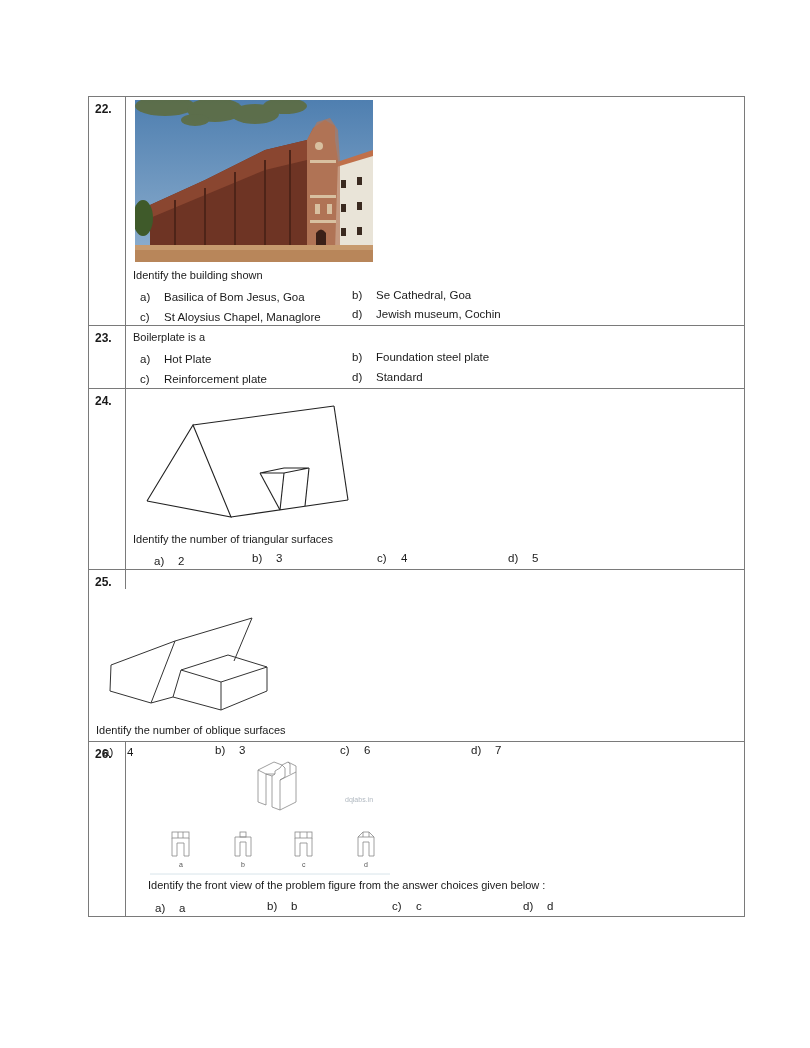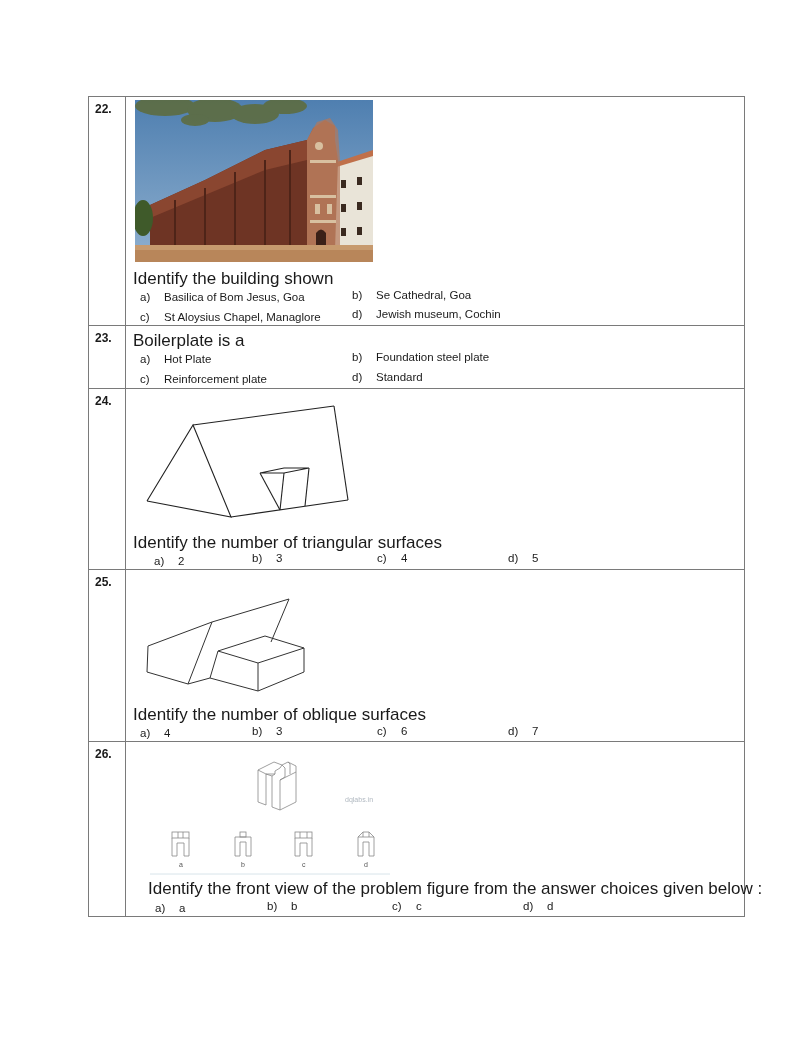--- a/index.html
+++ b/index.html
@@ -2,21 +2,21 @@
 <html><head>
 <meta charset="utf-8">
 <style>
   html, body { margin:0; padding:0; background:#ffffff; }
   body { width:810px; height:1048px; position:relative; font-family:"Liberation Sans", "DejaVu Sans", sans-serif; color:#1a1a1a; }
   .table { position:absolute; left:88px; top:96px; width:657px; border:1px solid #7a7a7a; box-sizing:border-box; }
   .row { position:relative; display:flex; border-top:1px solid #7a7a7a; box-sizing:border-box; }
   .row:first-child { border-top:none; }
   .num { width:37px; flex:none; border-right:1px solid #7a7a7a; font-weight:bold; font-size:12px; padding:5px 0 0 6px; box-sizing:border-box; }
   .body { position:relative; flex:1; }
-  .q { position:absolute; font-size:17px; white-space:nowrap; }
+  .q { position:absolute; font-size:11px; white-space:nowrap; }
   .opt { position:absolute; font-size:11.5px; white-space:nowrap; }
   .opt .l { display:inline-block; width:24px; }
   .photo { position:absolute; left:9px; top:3px; width:238px; height:162px; overflow:hidden; }
   .fig { position:absolute; }
   .wm { font-size:7px; fill:#b0b8c0; font-family:"Liberation Sans", sans-serif; }
   .lbl { font-size:7px; fill:#555; font-family:"Liberation Sans", sans-serif; }
 </style>
 </head>
 <body>
 
@@ -116,21 +116,21 @@
         </g>
       </svg>
       <div class="q" style="left:7px; top:144px;">Identify the number of triangular surfaces</div>
       <div class="opt" style="left:14px; top:166px;margin-left:14px;"><span class="l">a)</span><span>2</span></div>
       <div class="opt" style="left:126px; top:163px;"><span class="l">b)</span><span>3</span></div>
       <div class="opt" style="left:251px; top:163px;"><span class="l">c)</span><span>4</span></div>
       <div class="opt" style="left:382px; top:163px;"><span class="l">d)</span><span>5</span></div>
     </div>
   </div>
 
-  <div class="row" style="height:172px;">
+  <div class="row" style="height:172px;flex-direction:column;">
     <div class="num">25.</div>
     <div class="body">
       <svg class="fig" style="left:8px; top:10px;" width="220" height="120" viewBox="0 0 220 120">
         <g fill="none" stroke="#333" stroke-width="1">
 
           <polyline points="14,66 13,92 54,104 76,98"></polyline>
           <polyline points="14,66 78,42 155,19 137,62"></polyline>
           <line x1="78" y1="42" x2="54" y2="104"></line>
 
           <polygon points="84,71 131,56 170,68 124,83"></polygon>

